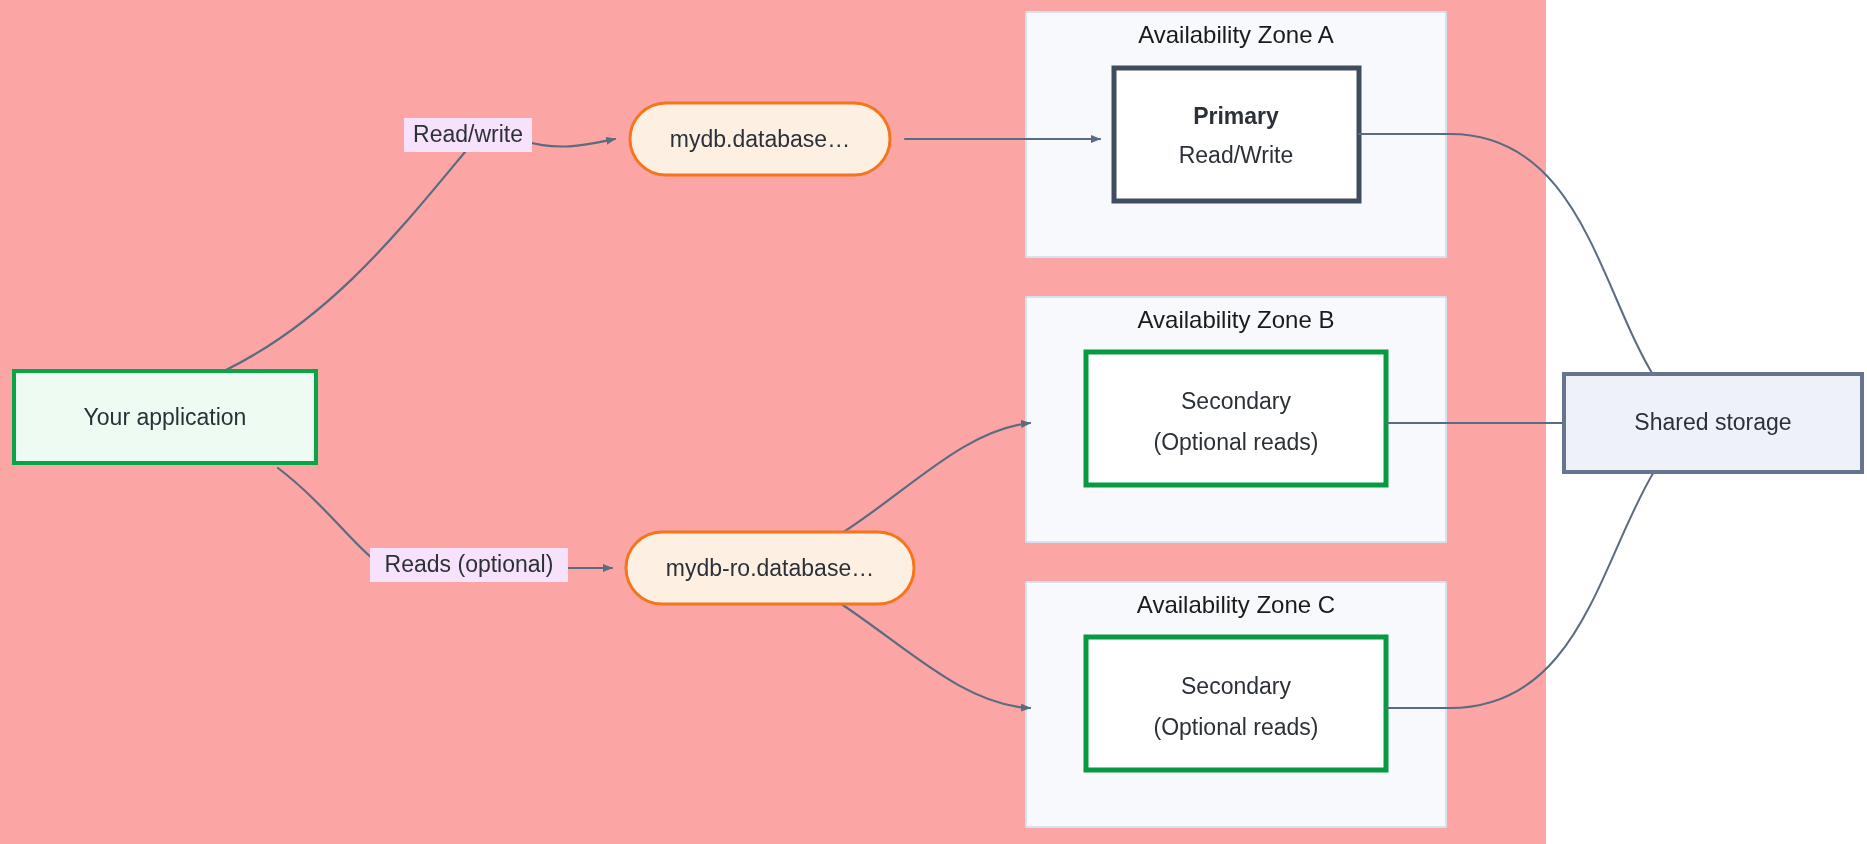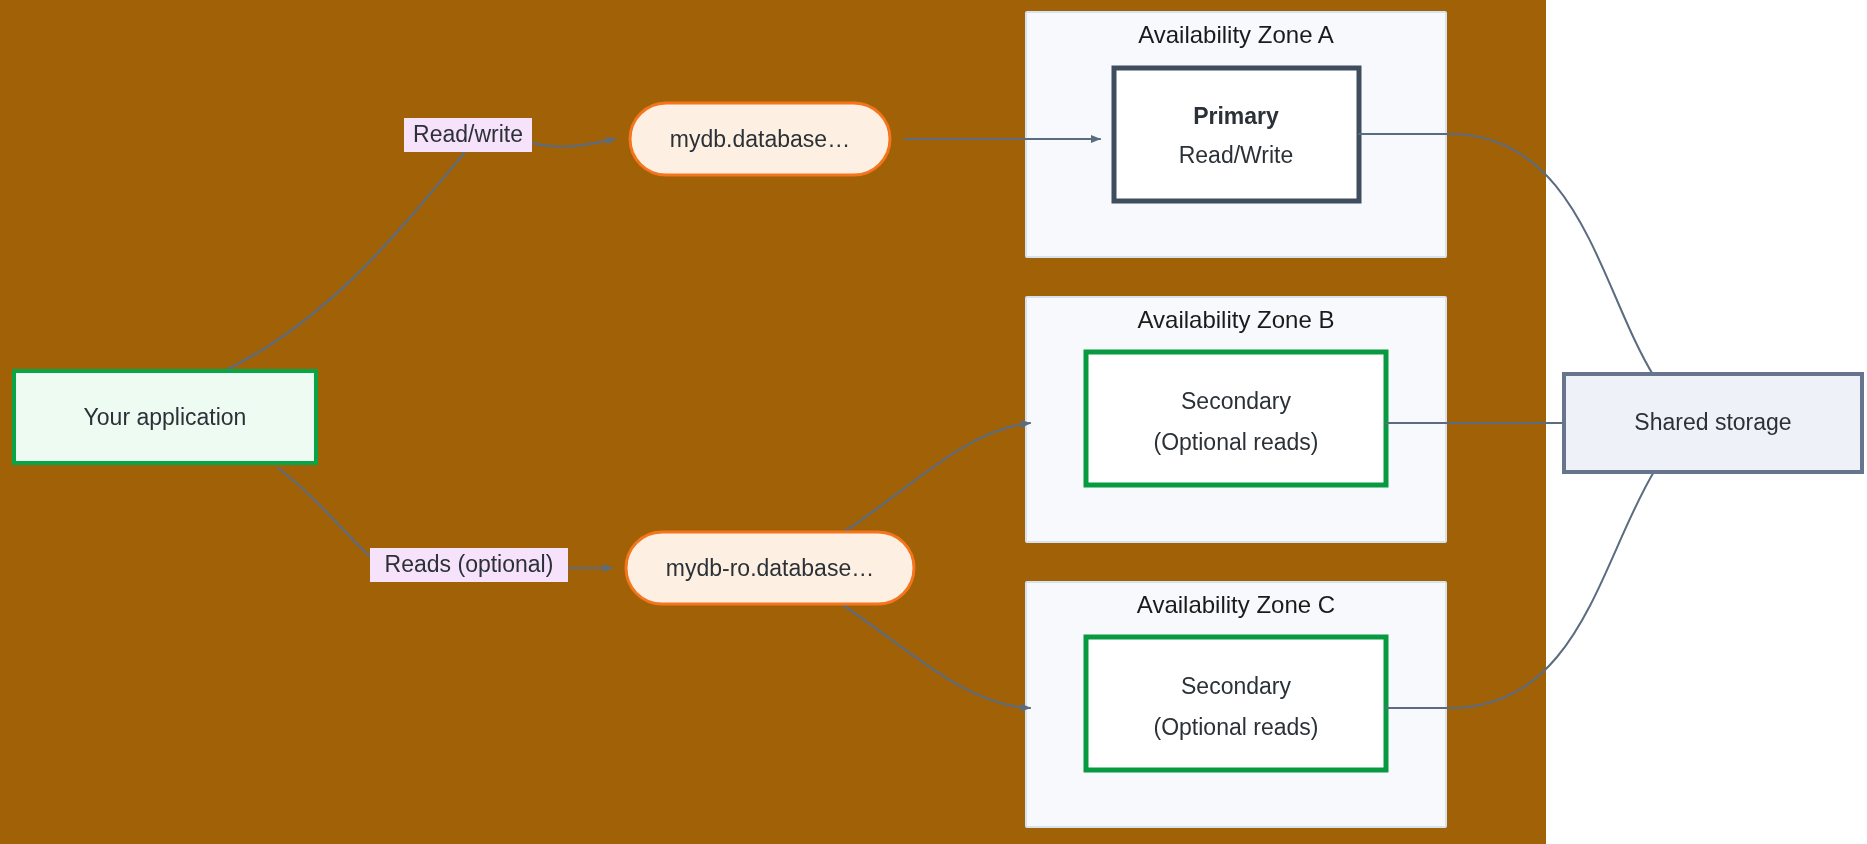--- a/index.html
+++ b/index.html
@@ -12,21 +12,21 @@
     width: 1867px;
     height: 844px;
     font-family: "Liberation Sans", "DejaVu Sans", sans-serif;
     overflow: hidden;
     position: relative;
   }
   #diagram-root {
     position: relative;
     width: 1546px;
     height: 844px;
-    background: #a16207;
+    background: #fca5a5;
   }
   svg.diagram-canvas {
     position: absolute;
     top: 0;
     left: 0;
     width: 1867px;
     height: 844px;
     display: block;
   }
   .edge-path {

